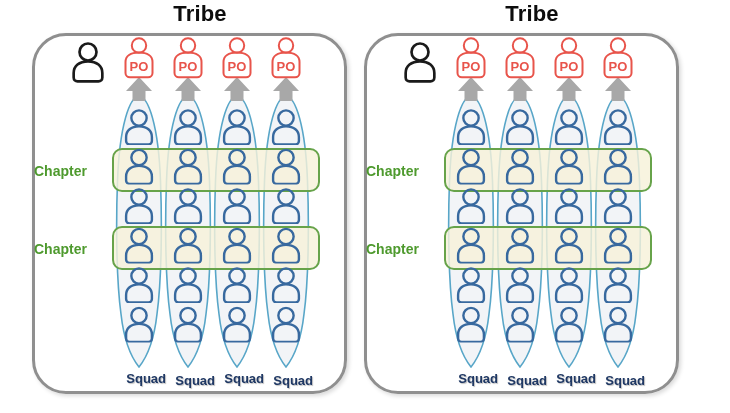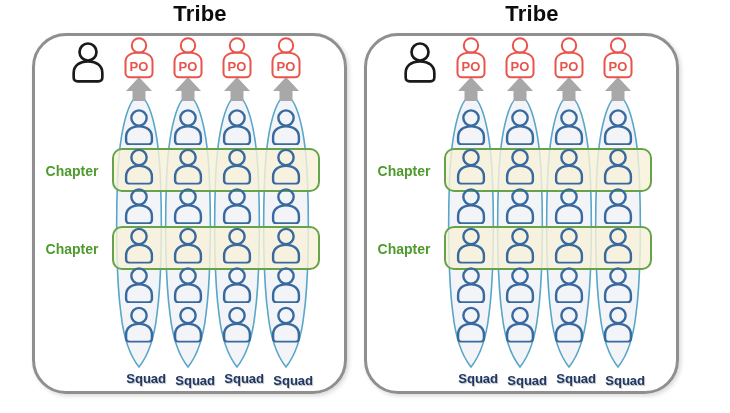--- a/index.html
+++ b/index.html
@@ -15,21 +15,21 @@
     padding-left:18px; text-align:center; font-size:22px; font-weight:bold;
     color:#0d0d0d; letter-spacing:0.2px;
   }
   .panel-box {
     position:absolute; top:33px; left:0; width:309px; height:355px;
     border:3.5px solid #8f8f8f; border-radius:34px;
     box-shadow:2px 2px 4px rgba(0,0,0,0.15); background:transparent;
   }
   .diagram { position:absolute; top:0; left:0; }
   .chapter-label {
-    position:absolute; left:2px; width:76px; text-align:center;
+    position:absolute; left:2px; width:76px; text-align:left;
     font-size:14px; font-weight:bold; color:#4e9a2e; line-height:18px;
   }
   .chapter-label.c0 { top:162px; }
   .chapter-label.c1 { top:240px; }
   .squad-label {
     position:absolute; top:371px; width:54px; text-align:right;
     font-size:13px; font-weight:bold; color:#1f3864;
     text-shadow:1px 1px 1px rgba(0,0,0,0.25); line-height:16px;
   }
   .squad-label.s0 { left:80px; }

